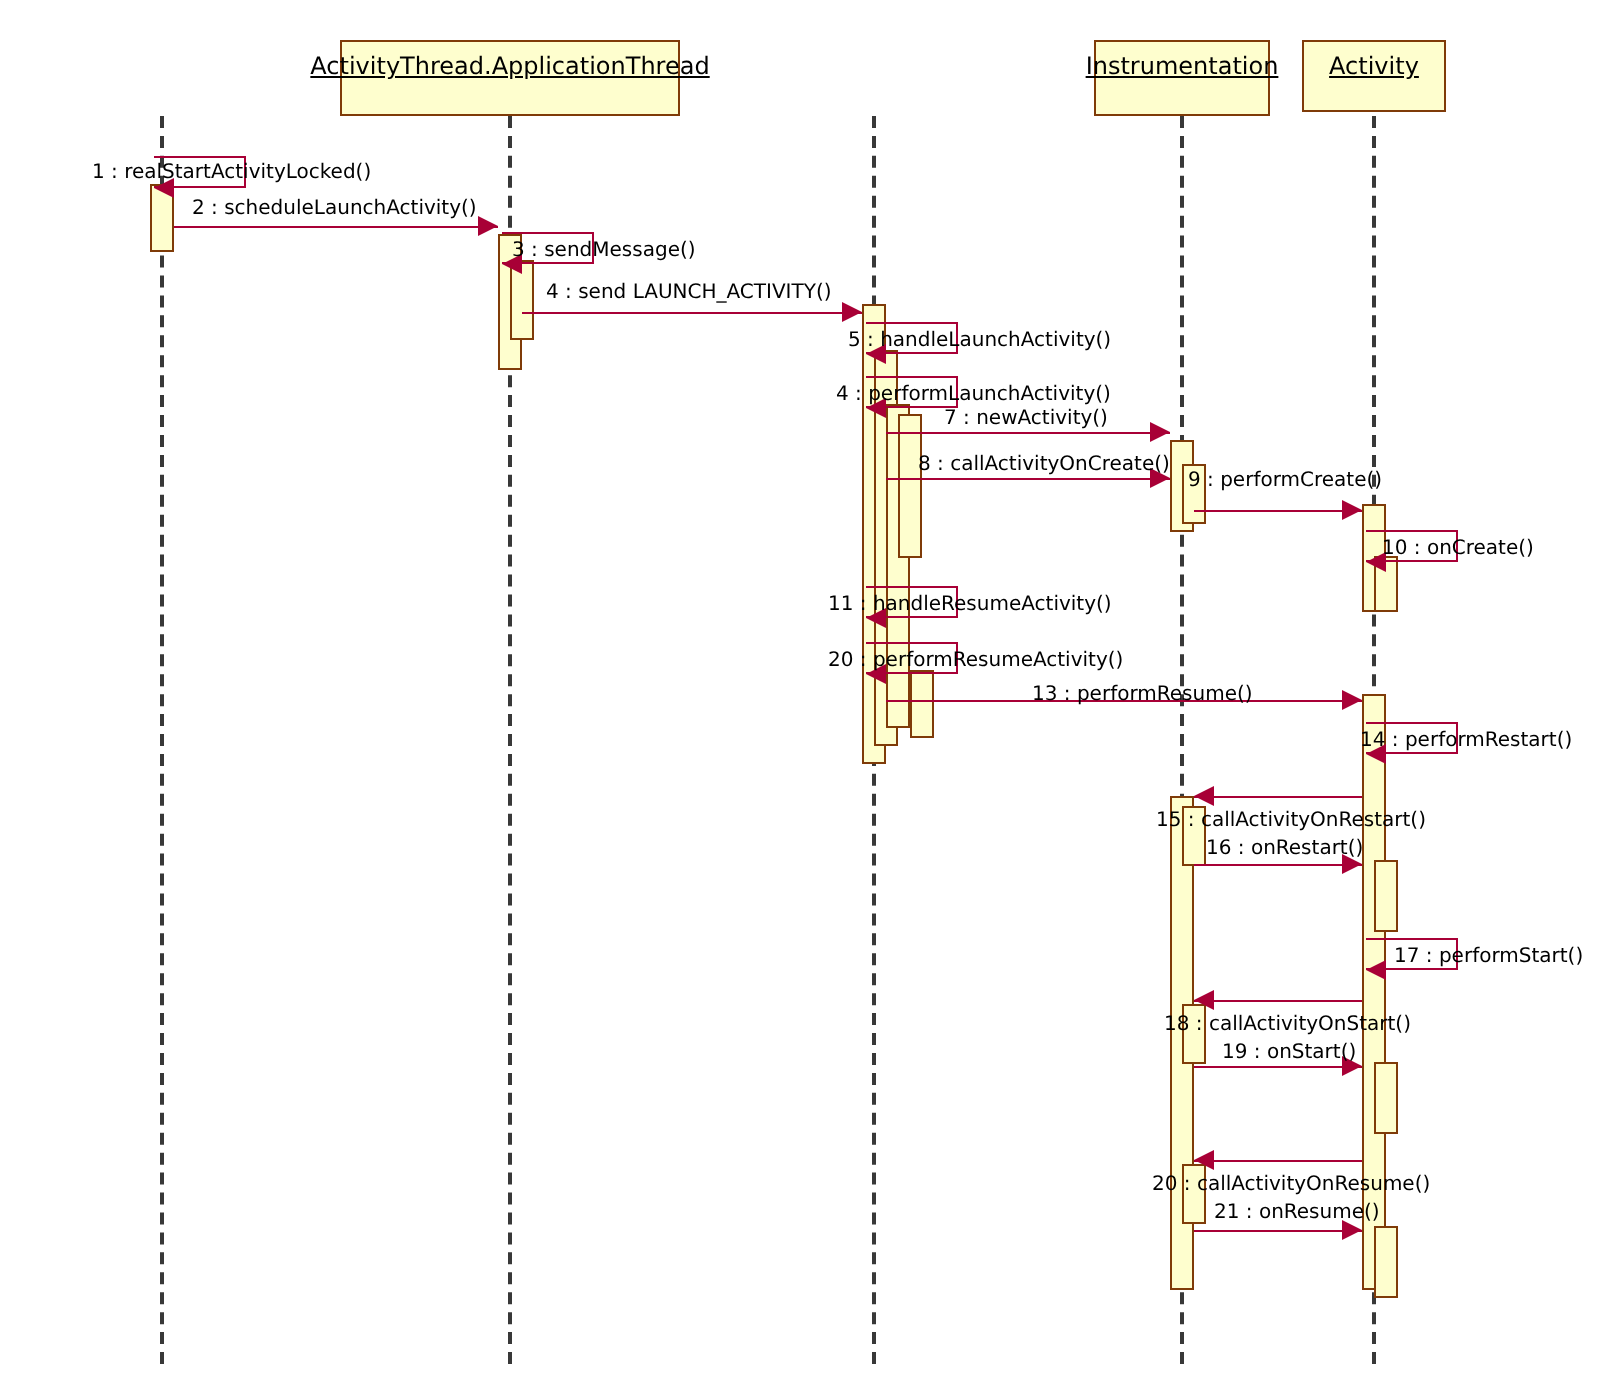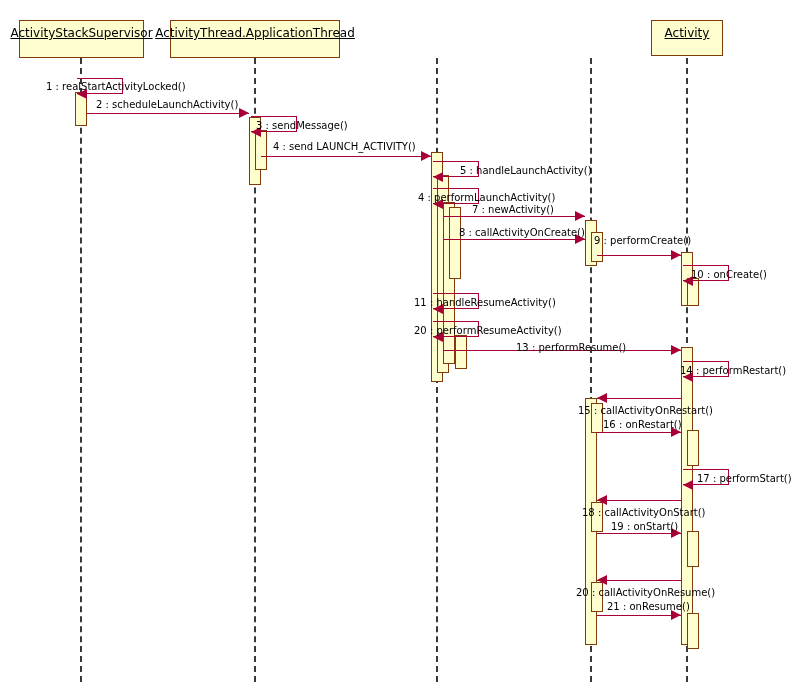--- a/index.html
+++ b/index.html
@@ -166,39 +166,39 @@
     <div class="msgline" style="left: 597px; top: 580px; width: 84px; border-top-color: rgb(168, 0, 54);"></div>
     <div class="arrowhead left" style="left: 597px; top: 575px; border-right-color: rgb(168, 0, 54);"></div>
     <div style="position: absolute; left: 0px; top: 0px; width: 0px; height: 0px;"></div>
     <div class="msgline" style="left: 597px; top: 615px; width: 84px; border-top-color: rgb(168, 0, 54);"></div>
     <div class="arrowhead right" style="left: 671px; top: 610px; border-left-color: rgb(168, 0, 54);"></div>
     <div style="position: absolute; left: 0px; top: 0px; width: 0px; height: 0px;"></div>
     <div class="msglabel" style="left: 46px; top: 80px; color: rgb(0, 0, 0);">1 : realStartActivityLocked()</div>
     <div class="msglabel" style="left: 96px; top: 98px; color: rgb(0, 0, 0);">2 : scheduleLaunchActivity()</div>
     <div class="msglabel" style="left: 256px; top: 119px; color: rgb(0, 0, 0);">3 : sendMessage()</div>
     <div class="msglabel" style="left: 273px; top: 140px; color: rgb(0, 0, 0);">4 : send LAUNCH_ACTIVITY()</div>
-    <div class="msglabel" style="left: 424px; top: 164px; color: rgb(0, 0, 0); margin-left: 36px;">5 : handleLaunchActivity()</div>
+    <div class="msglabel" style="left: 424px; top: 164px; color: rgb(0, 0, 0);">5 : handleLaunchActivity()</div>
     <div class="msglabel" style="left: 418px; top: 191px; color: rgb(0, 0, 0);">4 : performLaunchActivity()</div>
     <div class="msglabel" style="left: 472px; top: 203px; color: rgb(0, 0, 0);">7 : newActivity()</div>
     <div class="msglabel" style="left: 459px; top: 226px; color: rgb(0, 0, 0);">8 : callActivityOnCreate()</div>
     <div class="msglabel" style="left: 594px; top: 234px; color: rgb(0, 0, 0);">9 : performCreate()</div>
     <div class="msglabel" style="left: 691px; top: 268px; color: rgb(0, 0, 0);">10 : onCreate()</div>
     <div class="msglabel" style="left: 414px; top: 296px; color: rgb(0, 0, 0);">11 : handleResumeActivity()</div>
     <div class="msglabel" style="left: 414px; top: 324px; color: rgb(0, 0, 0);">20 : performResumeActivity()</div>
     <div class="msglabel" style="left: 516px; top: 341px; color: rgb(0, 0, 0);">13 : performResume()</div>
     <div class="msglabel" style="left: 680px; top: 364px; color: rgb(0, 0, 0);">14 : performRestart()</div>
     <div class="msglabel" style="left: 578px; top: 404px; color: rgb(0, 0, 0);">15 : callActivityOnRestart()</div>
     <div class="msglabel" style="left: 603px; top: 418px; color: rgb(0, 0, 0);">16 : onRestart()</div>
     <div class="msglabel" style="left: 697px; top: 472px; color: rgb(0, 0, 0);">17 : performStart()</div>
     <div class="msglabel" style="left: 582px; top: 506px; color: rgb(0, 0, 0);">18 : callActivityOnStart()</div>
     <div class="msglabel" style="left: 611px; top: 520px; color: rgb(0, 0, 0);">19 : onStart()</div>
     <div class="msglabel" style="left: 576px; top: 586px; color: rgb(0, 0, 0);">20 : callActivityOnResume()</div>
     <div class="msglabel" style="left: 607px; top: 600px; color: rgb(0, 0, 0);">21 : onResume()</div>
-    <div class="participant" style="left: 19px; top: 20px; width: 125px; height: 38px; background: rgb(254, 254, 206); border-color: rgb(127, 59, 8);">
-      <span class="pname">ActivityStackSupervisor</span>
-    </div>
     <div class="participant" style="left: 170px; top: 20px; width: 170px; height: 38px; background: rgb(254, 254, 206); border-color: rgb(127, 59, 8);">
       <span class="pname">ActivityThread.ApplicationThread</span>
+    </div>
+    <div class="participant" style="left: 547px; top: 20px; width: 88px; height: 38px; background: rgb(254, 254, 206); border-color: rgb(127, 59, 8);">
+      <span class="pname">Instrumentation</span>
     </div>
     <div class="participant" style="left: 651px; top: 20px; width: 72px; height: 36px; background: rgb(254, 254, 206); border-color: rgb(127, 59, 8);">
       <span class="pname">Activity</span>
     </div>
   </div>
 
 </body></html>

